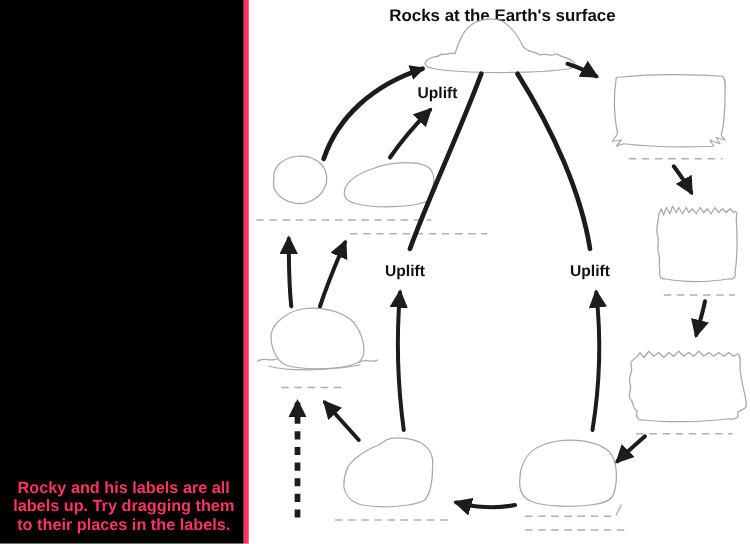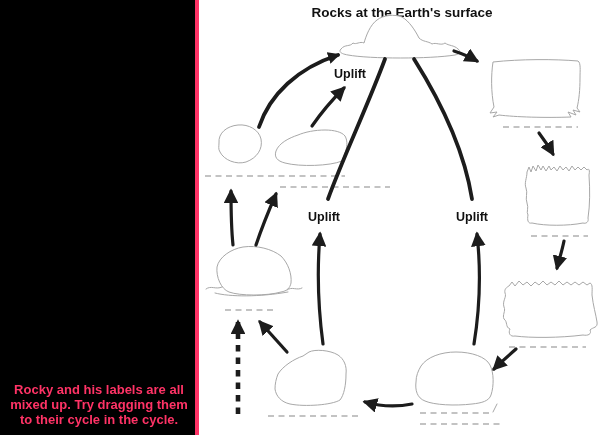--- a/index.html
+++ b/index.html
@@ -18,22 +18,22 @@
   .ripple{fill:none;stroke:#a8a8a8;stroke-width:1;stroke-linecap:round;}
   .title-text{font-weight:bold;font-size:13.5px;fill:#111;}
   .uplift-text{font-weight:bold;font-size:12.5px;fill:#111;}
 </style>
 </head>
 <body>
 
 <div class="left-panel">
   <div class="instruction">
     <div>Rocky and his labels are all</div>
-    <div>mixed up. Try dragging them</div>
-    <div>to their cycle in the cycle.</div>
+    <div>labels up. Try dragging them</div>
+    <div>to their places in the labels.</div>
   </div>
 </div>
 <div class="divider"></div>
 
 <svg width="600" height="435" viewBox="0 0 600 435">
   <defs>
     <marker id="ah" markerWidth="5" markerHeight="4.6" refX="3.8" refY="2.3" orient="auto">
       <path d="M0,0 L4.6,2.3 L0,4.6 Z" fill="#1c1c1c"></path>
     </marker>
     <marker id="ahsm" markerWidth="3.4" markerHeight="3.2" refX="2.6" refY="1.6" orient="auto">

